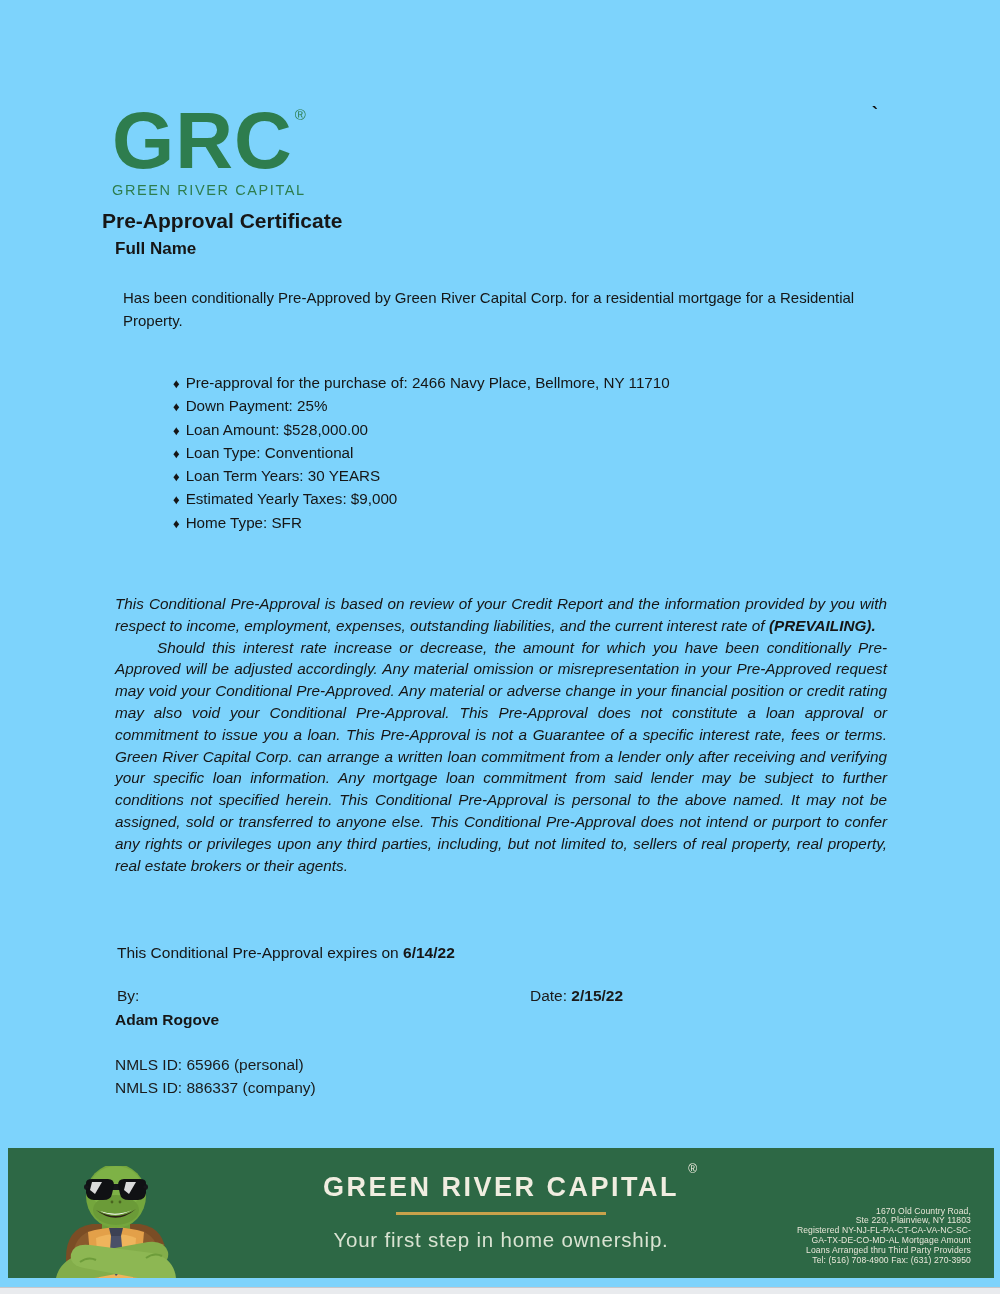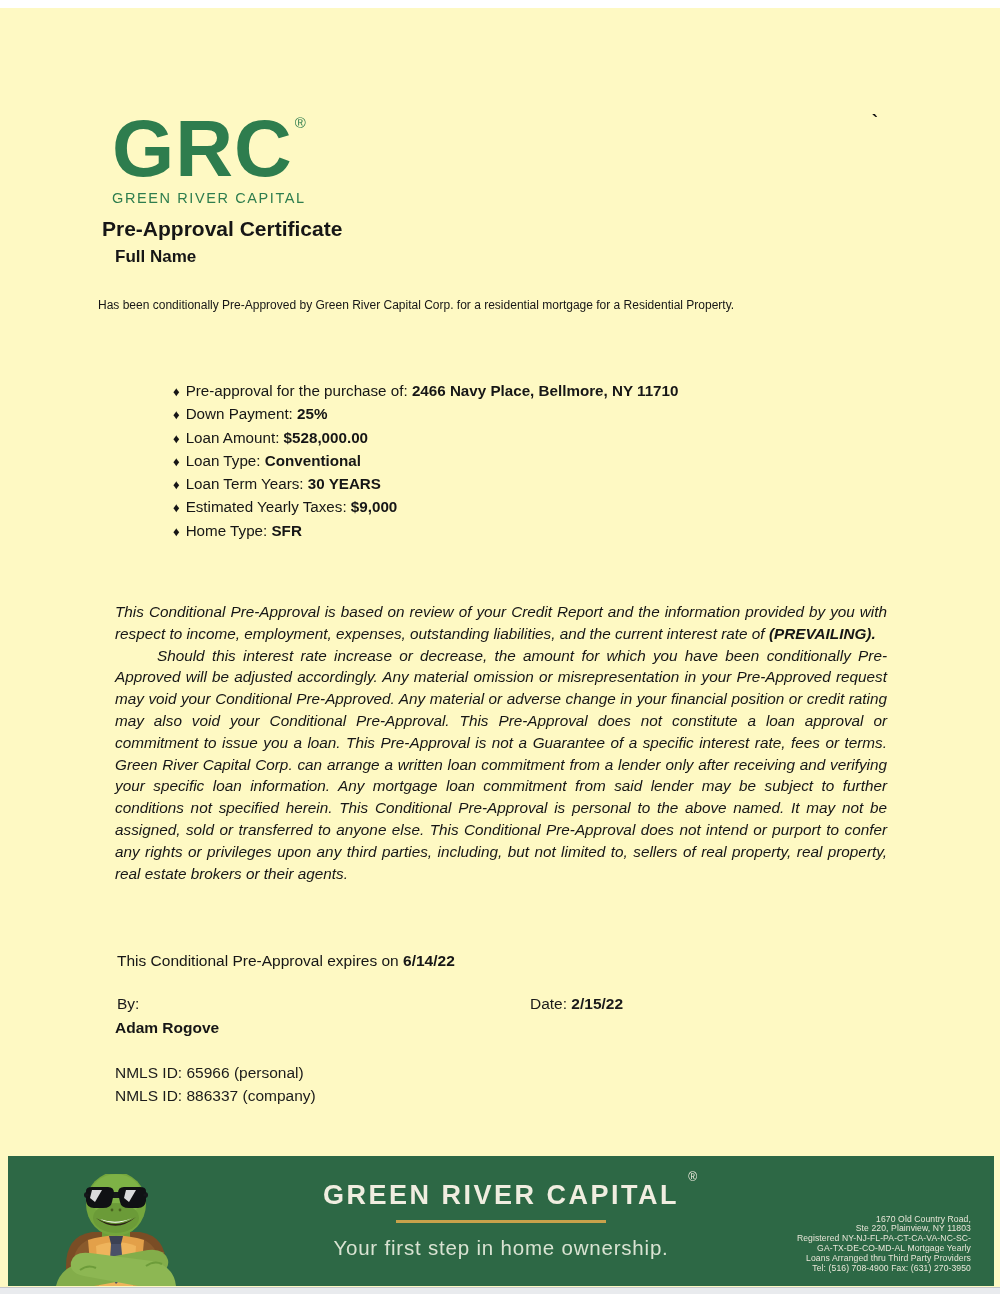--- a/index.html
+++ b/index.html
@@ -4,21 +4,21 @@
 <style>
   * { margin: 0; padding: 0; box-sizing: border-box; }
   html, body { background: #ffffff; }
   body {
     width: 1000px; height: 1294px;
     font-family: "Liberation Sans", sans-serif;
     color: #1b1b1b;
     position: relative;
     overflow: hidden;
   }
-  .page { position: absolute; inset: 0; background: #fef9c3; margin-top: 8px; }
+  .page { position: absolute; inset: 0; background: #7dd3fc; }
 
   
   .logo-block { position: absolute; top: 80px; left: 112px; }
   .logo-acronym {
     font-size: 80px; line-height: 70px; font-weight: 800;
     color: #2e7d4e; letter-spacing: 1px;
   }
   .logo-reg {
     font-size: 15px; font-weight: 400; color: #2e7d4e;
     vertical-align: 48px; letter-spacing: 0; margin-left: 2px;
@@ -35,35 +35,35 @@
   
   .doc-title {
     position: absolute; top: 209px; left: 102px;
     font-size: 21px; font-weight: 700; color: #161616;
   }
   .doc-recipient {
     position: absolute; top: 239px; left: 115px;
     font-size: 17px; font-weight: 700; color: #161616;
   }
   .doc-intro {
-    position: absolute; top: 286px; left: 98px; width: 775px;
-    font-size: 12px; line-height: 23px; color: #161616;
+    position: absolute; top: 286px; left: 123px; width: 775px;
+    font-size: 15px; line-height: 23px; color: #161616;
   }
 
   
   .detail-list {
     position: absolute; top: 372px; left: 173px; width: 680px;
     list-style: none;
   }
   .detail-item {
     font-size: 15.2px; line-height: 22.3px; color: #161616;
     white-space: nowrap;
   }
   .bullet-glyph { font-size: 13px; margin-right: 6px; color: #161616; }
-  .detail-value { font-weight: 700; }
+  .detail-value { font-weight: 400; }
 
   
   .disclaimer {
     position: absolute; top: 593px; left: 115px; width: 772px;
     font-size: 15.3px; line-height: 21.8px; font-style: italic;
     text-align: justify; color: #161616;
   }
   .disclaimer .bold { font-weight: 700; }
   .disclaimer .p2 { text-indent: 42px; }
 
@@ -210,20 +210,20 @@
         <span class="footer-reg">®</span>
       </span>
       <div class="footer-underline"></div>
       <div class="footer-tagline">Your first step in home ownership.</div>
     </div>
 
     <div class="footer-fineprint">
       <div>1670 Old Country Road,</div>
       <div>Ste 220, Plainview, NY 11803</div>
       <div>Registered NY-NJ-FL-PA-CT-CA-VA-NC-SC-</div>
-      <div>GA-TX-DE-CO-MD-AL Mortgage Yearly</div>
+      <div>GA-TX-DE-CO-MD-AL Mortgage Amount</div>
       <div>Loans Arranged thru Third Party Providers</div>
       <div>Tel: (516) 708-4900 Fax: (631) 270-3950</div>
     </div>
   </div>
 
   <div class="bottom-strip"></div>
 </div>
 
 </body></html>

